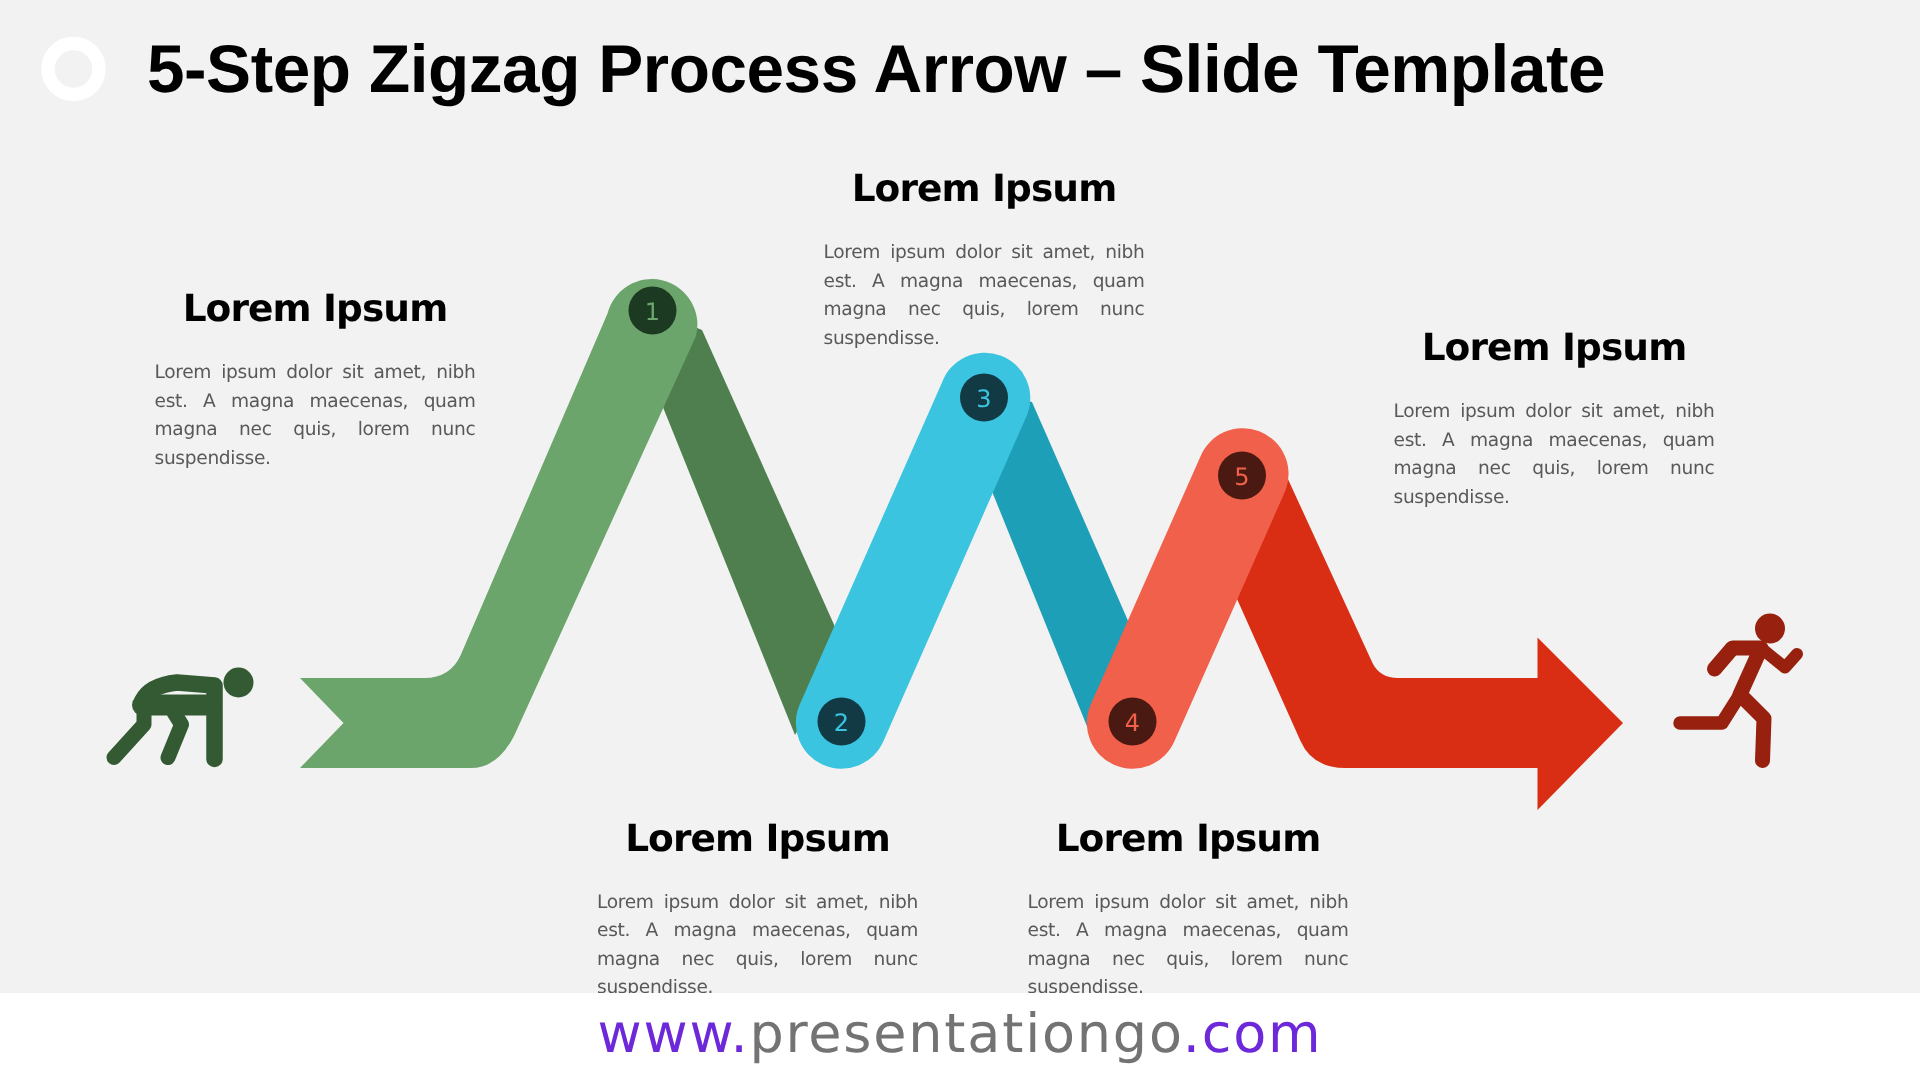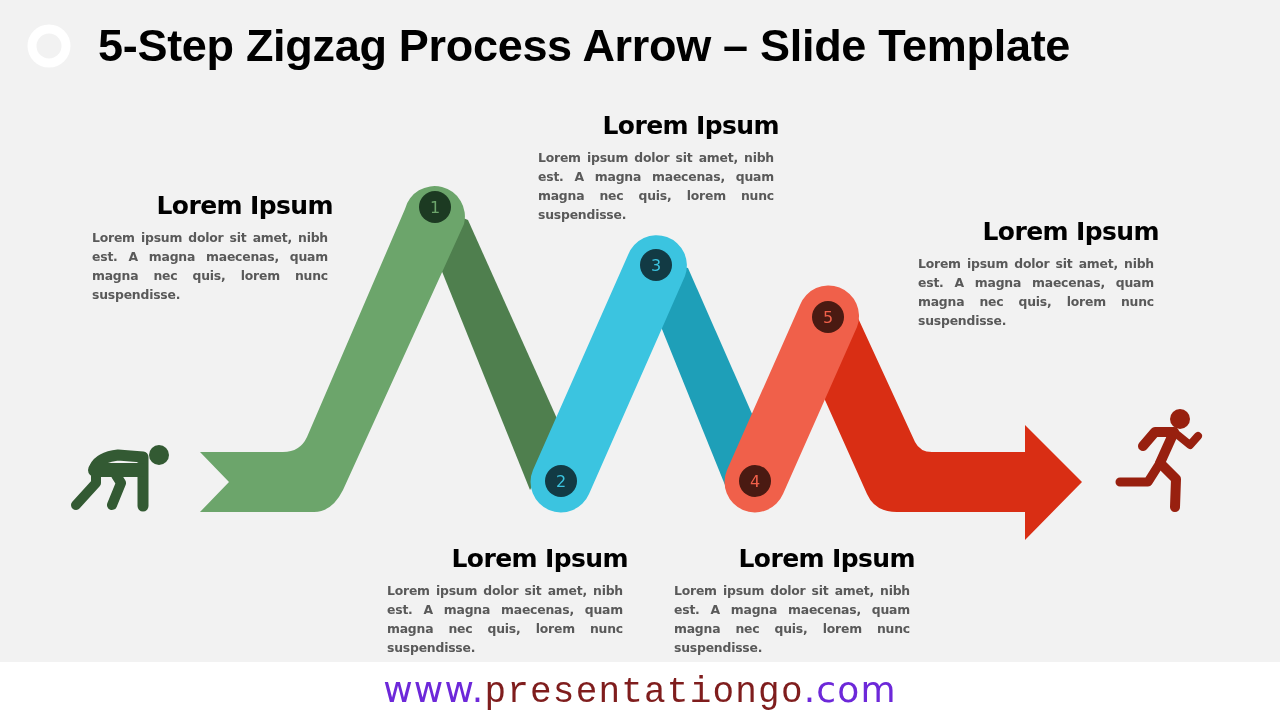--- a/index.html
+++ b/index.html
@@ -50,34 +50,33 @@
     .text-block {
       position: absolute;
       width: 246px;
     }
     .text-block .heading {
       font-family: "DejaVu Sans", sans-serif;
       font-weight: bold;
       font-size: 25px;
       line-height: 32px;
       color: #000000;
-      text-align: right;
+      text-align: center;
       margin: 0 0 6px 0;
       letter-spacing: -0.6px;
     }
     .text-block .body {
       font-family: "DejaVu Sans", sans-serif;
       font-size: 12.4px;
       line-height: 19px;
       color: #595959;
       text-align: justify;
       text-align-last: left;
-      margin: 5px;
+      margin: 16px;
       letter-spacing: -0.2px;
-      font-weight: bold;
     }
     .step-number {
       font-family: "DejaVu Sans", sans-serif;
       font-size: 16px;
     }
     .footer {
       position: absolute;
       left: 0;
       top: 662px;
       width: 1280px;
@@ -87,21 +86,21 @@
     }
     .footer-url {
       display: inline-block;
       margin-top: 6px;
       font-family: "DejaVu Sans", sans-serif;
       font-size: 36px;
       line-height: 44px;
       letter-spacing: 1.2px;
     }
     .footer-url .dim { color: #6d28d9; }
-    .footer-url .strong { color: #7f1d1d; font-family: Liberation Mono, monospace; }
+    .footer-url .strong { color: #737373; }
   </style>
 </head>
 <body>
 
 <div class="slide">
 
   <svg class="logo-fragment" viewBox="0 0 90 50">
     <path d="M14 8 Q2 8 2 25 Q2 42 14 42" fill="none" stroke="#ffffff" stroke-width="9"></path>
     <circle cx="63" cy="25" r="17" fill="none" stroke="#ffffff" stroke-width="9"></circle>
   </svg>

